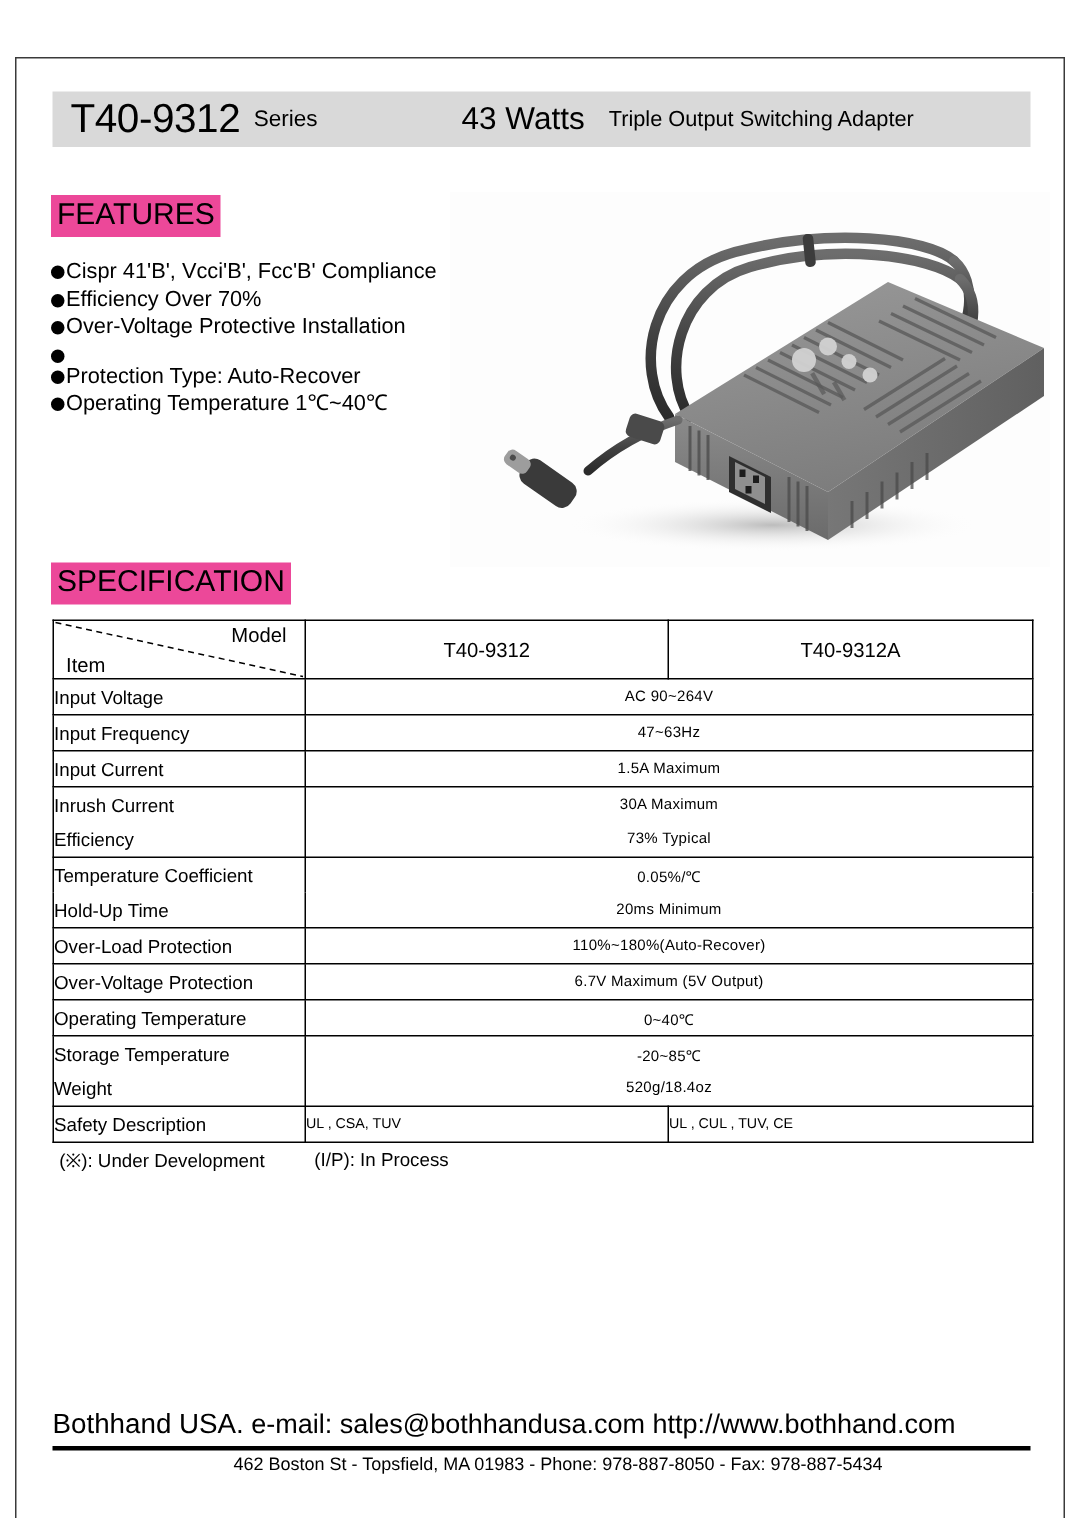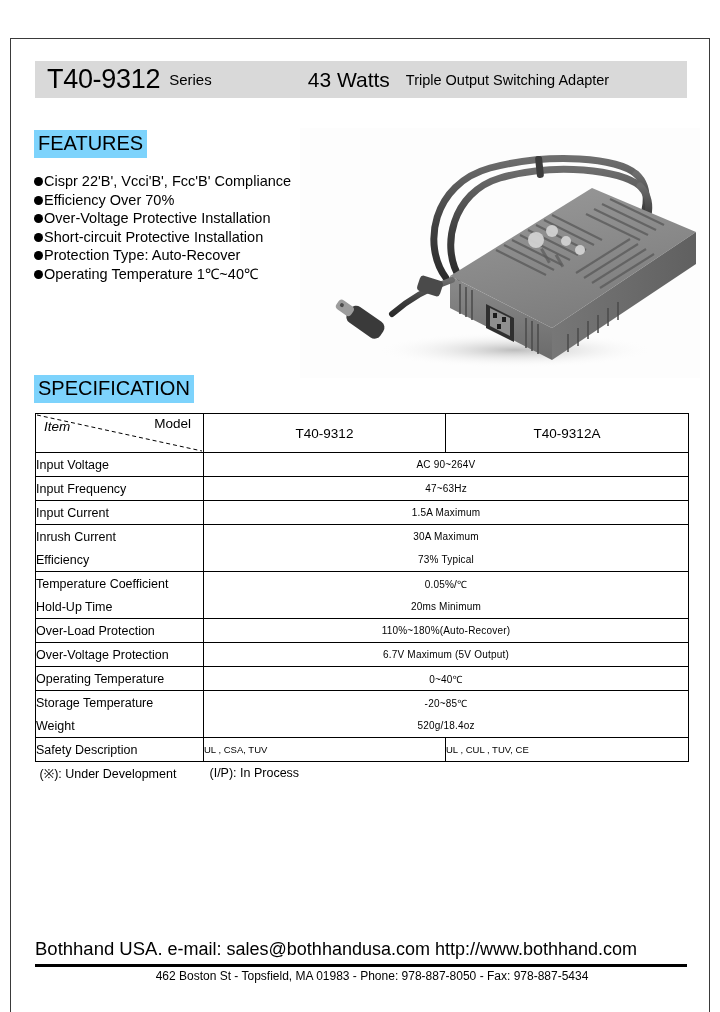--- a/index.html
+++ b/index.html
@@ -64,21 +64,21 @@
   }
   .subtitle {
     font-size: 14.5px;
     margin-left: 16px;
     white-space: nowrap;
   }
 
   
   .section-heading {
     position: absolute;
-    background: #7dd3fc;
+    background: #ec4899;
     font-size: 20px;
     line-height: 25px;
     padding: 1px 4px 2px 4px;
     white-space: nowrap;
   }
   #features-heading { left: 34px; top: 102px; }
   #spec-heading     { left: 34px; top: 347px; }
 
   
   .features {
@@ -140,23 +140,22 @@
   }
   .hdr-model {
     position: absolute;
     right: 12px;
     top: 2px;
     font-size: 13.5px;
   }
   .hdr-item {
     position: absolute;
     left: 8px;
-    bottom: 18px;
+    bottom: 1px;
     font-size: 13.5px;
-    font-style: italic;
   }
   .hdr-diag {
     position: absolute;
     left: 0; top: 0;
     width: 100%;
     height: 100%;
   }
   .hdr-model-name {
     text-align: center;
     font-size: 13.5px;
@@ -236,33 +235,32 @@
     <span class="series-word">Series</span>
     <span class="watts">43 Watts</span>
     <span class="subtitle">Triple Output Switching Adapter</span>
   </div>
 
   <div class="section-heading" id="features-heading">FEATURES</div>
 
   <div class="features">
     <div class="feature-row">
       <span class="bullet"></span>
-      <span>Cispr 22'B', Vcci'B', Fcc'B' Compliance</span>
+      <span>Cispr 41'B', Vcci'B', Fcc'B' Compliance</span>
     </div>
     <div class="feature-row">
       <span class="bullet"></span>
       <span>Efficiency Over 70%</span>
     </div>
     <div class="feature-row">
       <span class="bullet"></span>
       <span>Over-Voltage Protective Installation</span>
     </div>
     <div class="feature-row">
       <span class="bullet"></span>
-      <span>Short-circuit Protective Installation</span>
     </div>
     <div class="feature-row">
       <span class="bullet"></span>
       <span>Protection Type: Auto-Recover</span>
     </div>
     <div class="feature-row">
       <span class="bullet"></span>
       <span>Operating Temperature 1℃~40℃</span>
     </div>
   </div>

